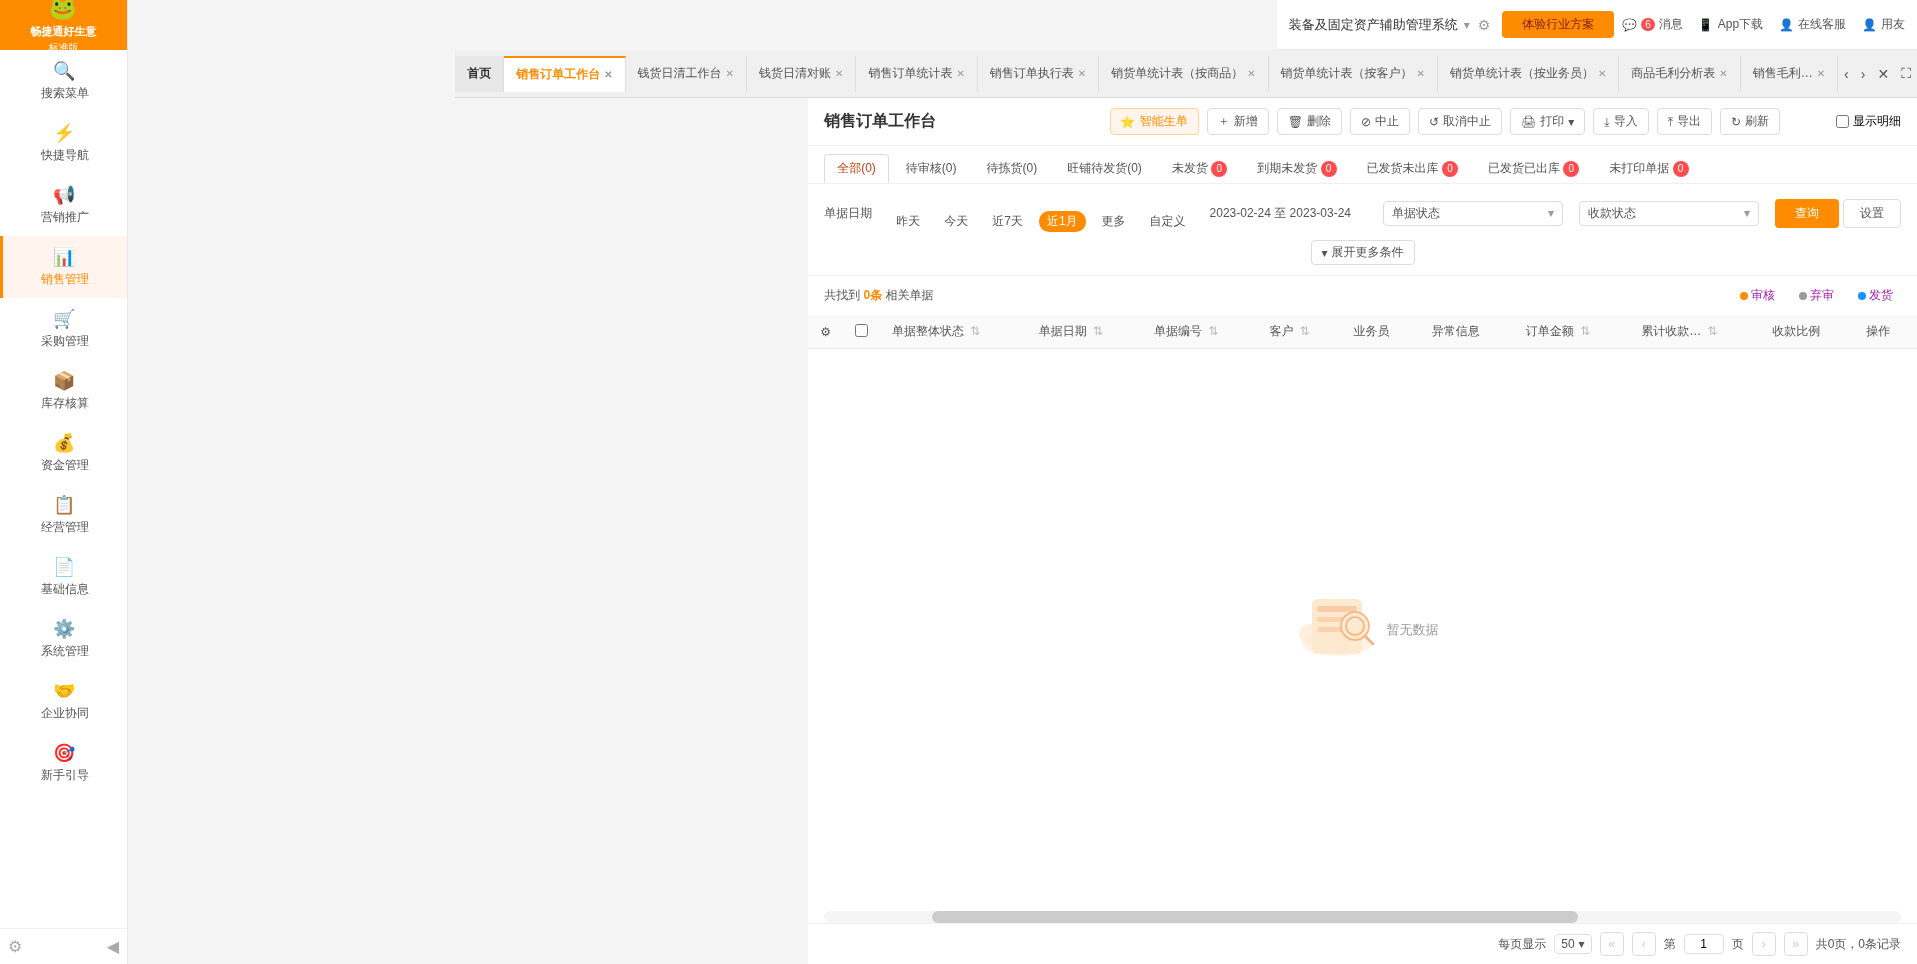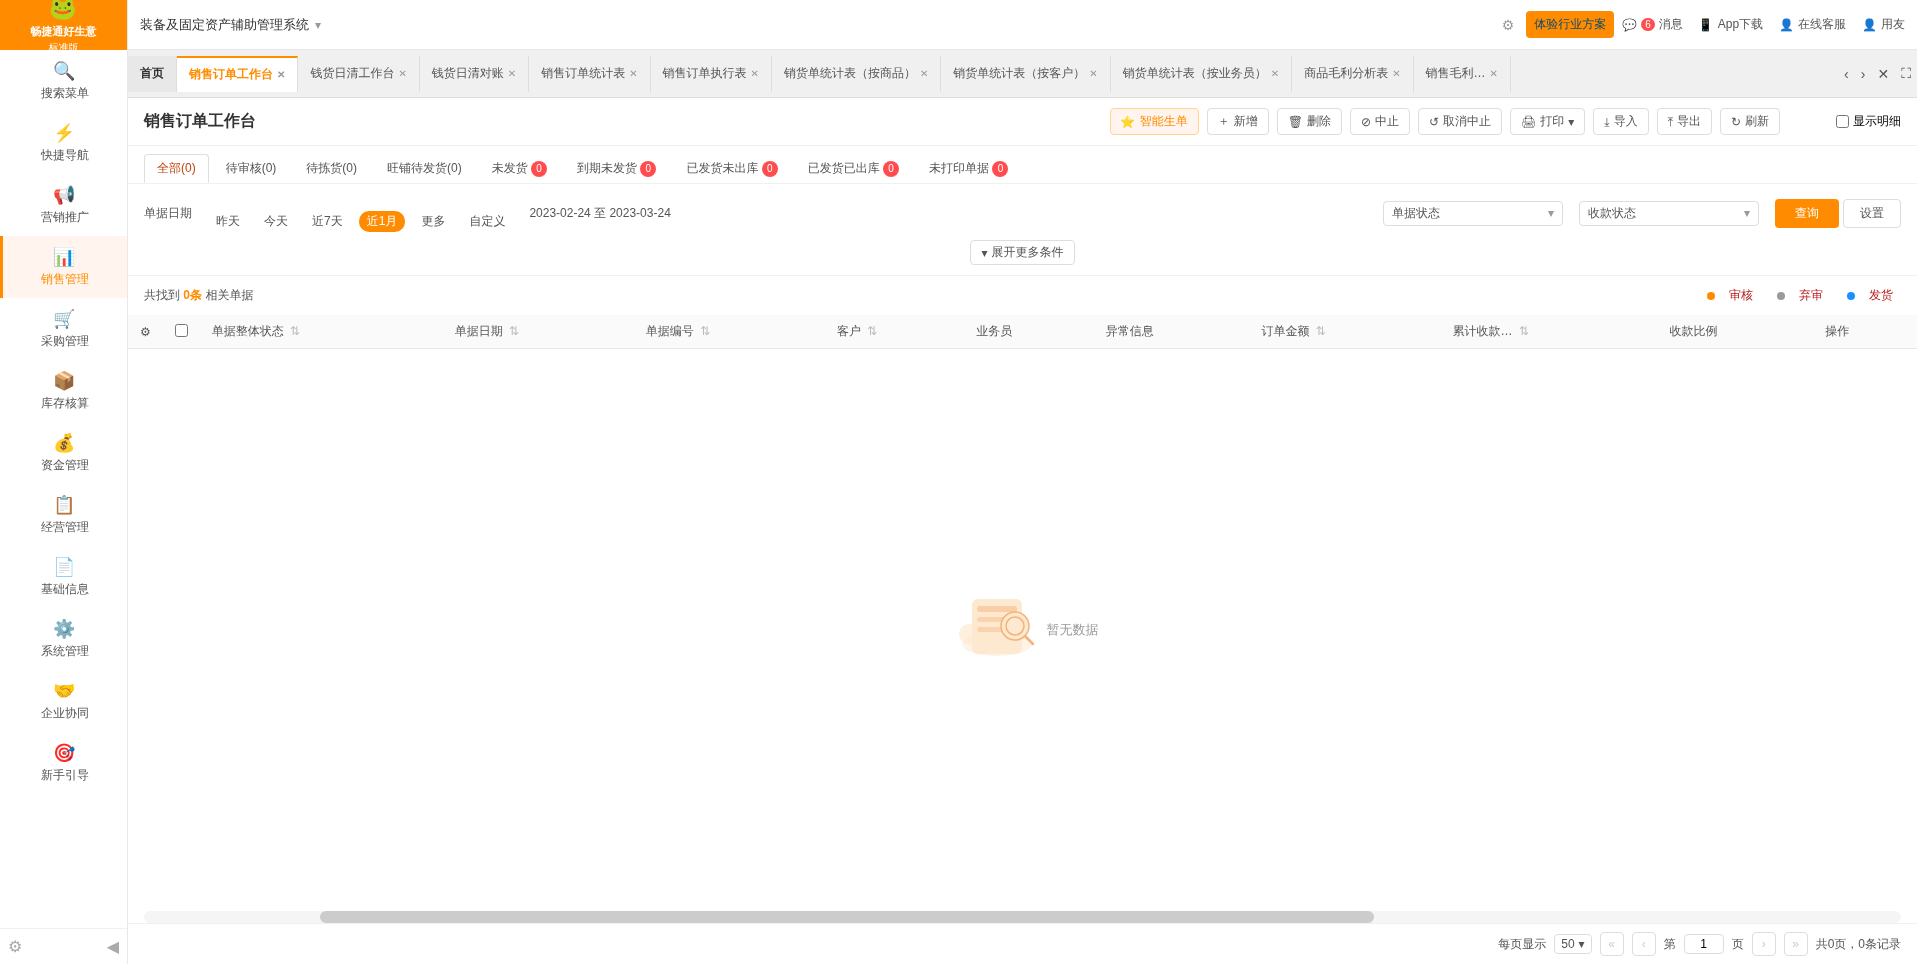--- a/index.html
+++ b/index.html
@@ -49,42 +49,43 @@
       border-top: 1px solid #f0f0f0;
     }
     .sidebar-bottom-btn { cursor: pointer; color: #aaa; font-size: 16px; }
 
     
     #main {
       flex: 1;
       display: flex;
       flex-direction: column;
       overflow: hidden;
+      align-items: flex-end;
     }
 
     
     #topbar {
       height: 50px;
       background: #fff;
       display: flex;
       align-items: center;
       padding: 0 12px;
       border-bottom: 1px solid #e8e8e8;
       gap: 8px;
     }
     .topbar-title { font-size: 13px; color: #333; flex: 1; display: flex; align-items: center; gap: 6px; }
     .topbar-title-text { font-size: 13px; }
     .topbar-arrow { color: #999; font-size: 12px; cursor: pointer; }
     .topbar-gear { color: #999; font-size: 14px; cursor: pointer; margin-right: 4px; }
     .topbar-btn {
       background: #ff8c00;
-      color: #0c4a6e;
+      color: #7f1d1d;
       border: none;
       border-radius: 4px;
-      padding: 5px 8px;
+      padding: 5px 20px;
       cursor: pointer;
       font-size: 12px;
     }
     .topbar-right { display: flex; align-items: center; gap: 16px; color: #555; font-size: 12px; }
     .topbar-right-item { display: flex; align-items: center; gap: 4px; cursor: pointer; }
     .badge { background: #ff4d4f; color: #fff; border-radius: 8px; font-size: 10px; padding: 1px 4px; }
 
     
     #tabbar {
       display: flex;
@@ -199,22 +200,22 @@
     
     .table-area { flex: 1; overflow: hidden; display: flex; flex-direction: column; }
     .table-toolbar {
       display: flex; align-items: center; padding: 8px 16px;
       justify-content: space-between;
     }
     .table-info { font-size: 12px; color: #555; }
     .table-info strong { color: #ff8c00; }
     .table-actions { display: flex; gap: 8px; }
     .table-action-btn {
-      display: flex; align-items: center; gap: 14px;
-      color: #b91c1c; cursor: pointer; font-size: 12px; padding: 3px 8px;
+      display: flex; align-items: center; gap: 3px;
+      color: #a21caf; cursor: pointer; font-size: 12px; padding: 3px 8px;
       border-radius: 3px;
     }
     .table-action-btn .dot { width: 8px; height: 8px; border-radius: 50%; display: inline-block; }
     .dot-orange { background: #ff8c00; }
     .dot-gray { background: #999; }
     .dot-blue { background: #1890ff; }
 
     
     .data-table { width: 100%; border-collapse: collapse; font-size: 12px; }
     .data-table th {

